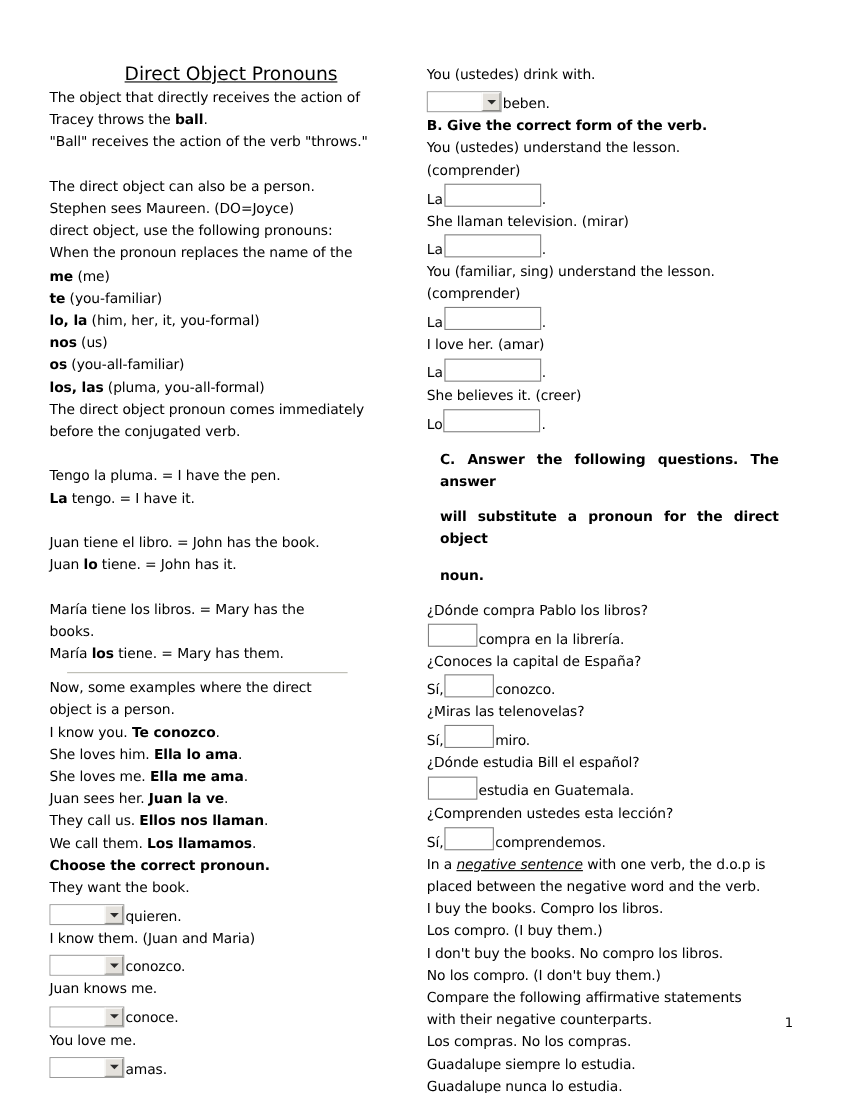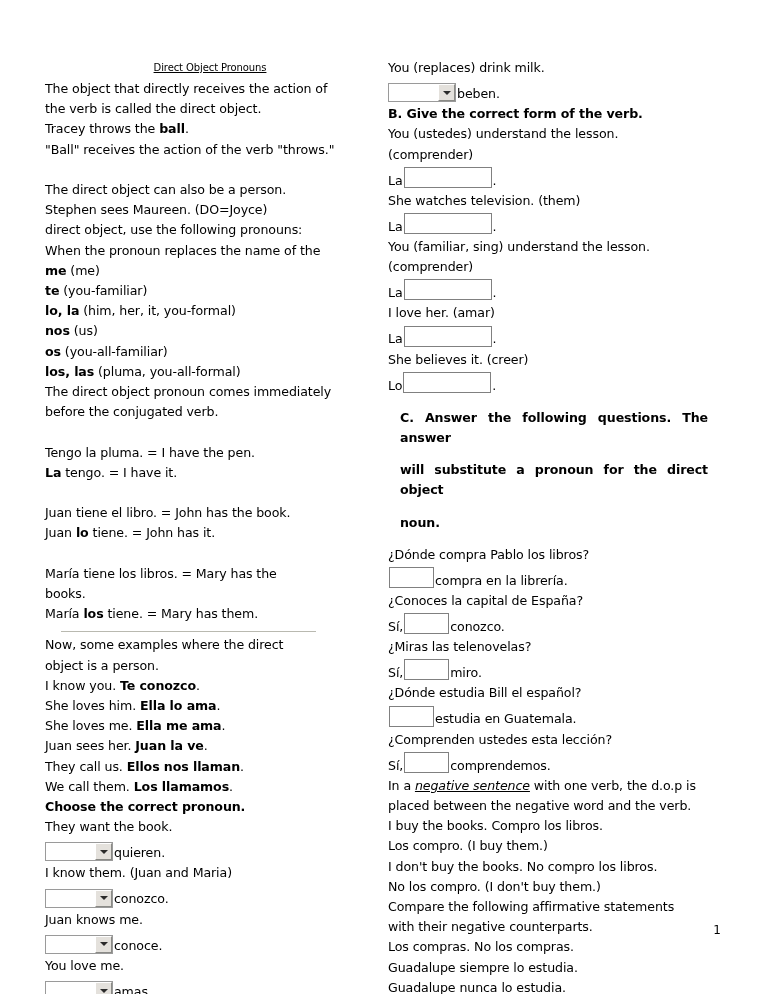--- a/index.html
+++ b/index.html
@@ -25,21 +25,21 @@
     line-height: 20.2px;
     letter-spacing: -0.1px;
   }
   .col-left  { left: 45px; width: 330px; }
   .col-right { left: 388px; width: 332px; }
 
   .doc-title {
     text-align: center;
     text-decoration: underline;
     margin: 0 0 1px 0;
-    font-size: 10px;
+    font-size: 17px;
     line-height: 20px;
   }
   p.l { margin: 0; }
   .b { font-weight: bold; }
   .spacer { height: 20.2px; }
   .section-head {
     font-weight: bold;
     margin: 12px;
     text-align: justify;
   }
@@ -120,21 +120,20 @@
 </head>
 <body>
 
 <div class="page">
 
   <div class="col col-left">
 
     <div class="doc-title">Direct Object Pronouns</div>
 
     <p class="l">The object that directly receives the action of</p>
-    <p class="l">the verb is called the direct object.</p>
     <p class="l"><span>Tracey throws the </span><span class="b">ball</span><span>.</span></p>
     <p class="l">"Ball" receives the action of the verb "throws."</p>
 
     <div class="spacer"></div>
 
     <p class="l">The direct object can also be a person.</p>
     <p class="l">Stephen sees Maureen. (DO=Joyce)</p>
     <p class="l">direct object, use the following pronouns:</p>
     <p class="l">When the pronoun replaces the name of the</p>
 
@@ -219,42 +218,42 @@
             <i></i>
           </span>
         </span>
       <span class="trail">amas.</span>
     </div>
 
   </div>
 
   <div class="col col-right">
 
-    <p class="l">You (replaces) drink milk.</p>
+    <p class="l">You (ustedes) drink with.</p>
     <div class="ctl-row">
       <span class="dd">
           <span class="field"></span>
           <span class="arrow">
             <i></i>
           </span>
         </span>
       <span class="trail">beben.</span>
     </div>
 
     <p class="l b">B.  Give  the  correct  form  of  the  verb.</p>
 
     <p class="l">You (ustedes) understand the lesson.</p>
     <p class="l">(comprender)</p>
     <div class="ctl-row">
       <span class="lead">La</span>
       <span class="tbox wide"></span>
       <span class="trail">.</span>
     </div>
 
-    <p class="l">She watches television. (them)</p>
+    <p class="l">She llaman television. (mirar)</p>
     <div class="ctl-row">
       <span class="lead">La</span>
       <span class="tbox wide"></span>
       <span class="trail">.</span>
     </div>
 
     <p class="l">You (familiar, sing) understand the lesson.</p>
     <p class="l">(comprender)</p>
     <div class="ctl-row">
       <span class="lead">La</span>

